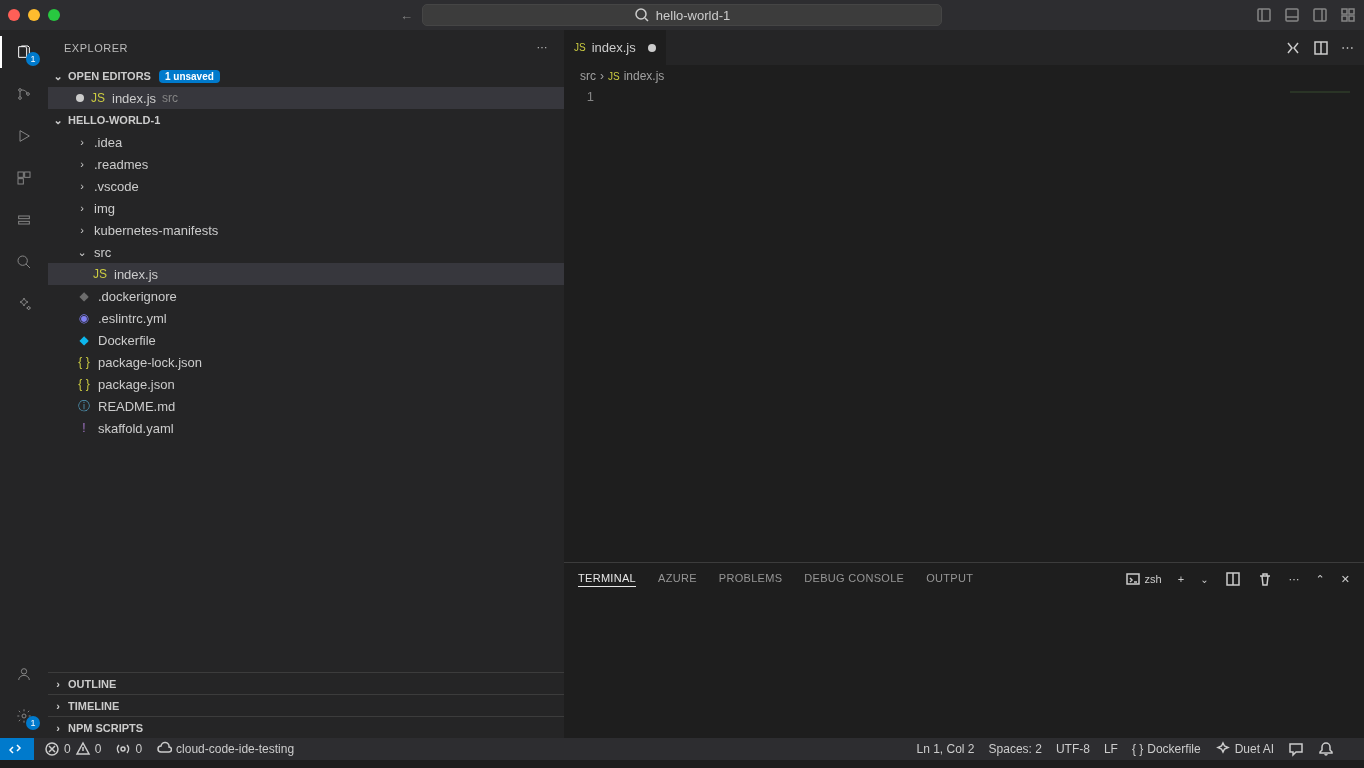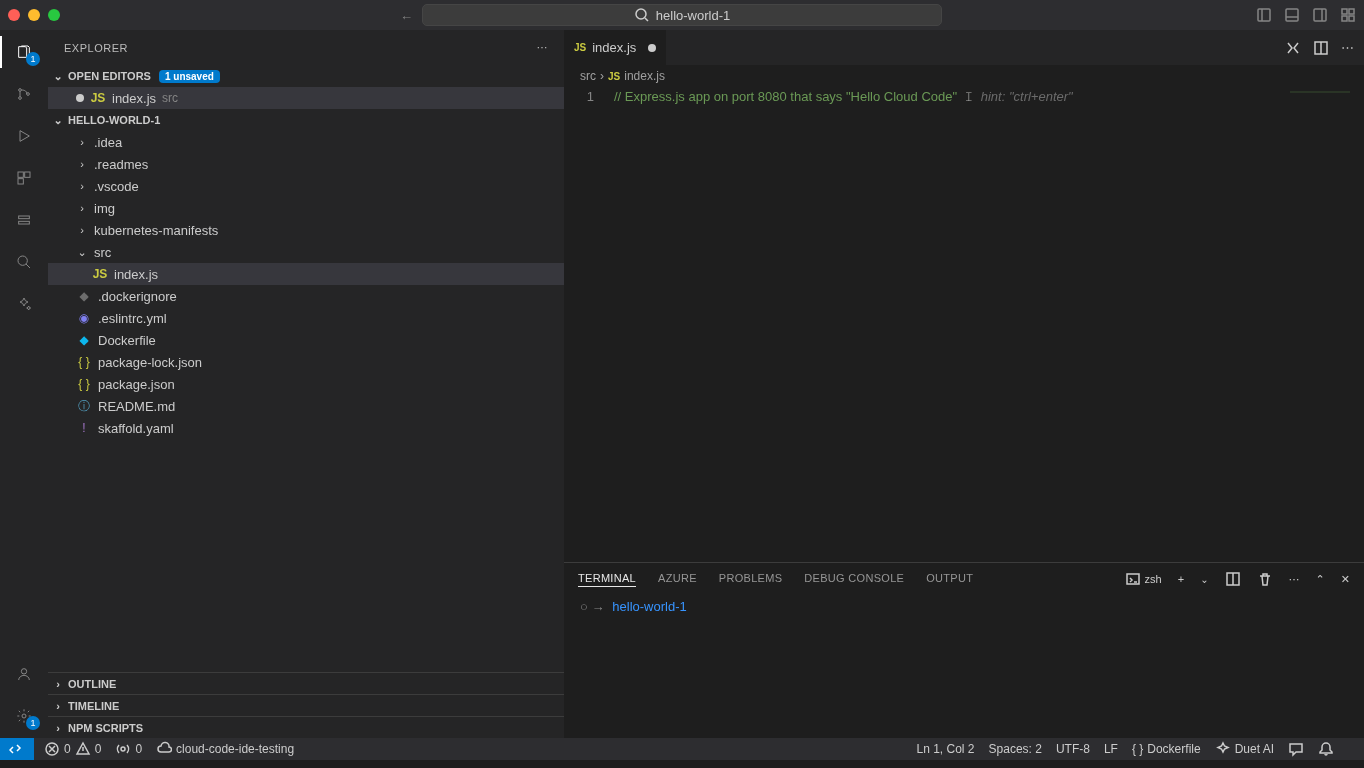--- a/index.html
+++ b/index.html
@@ -28,21 +28,21 @@
 .sidebar-header { height: 35px; display: flex; align-items: center; justify-content: space-between; padding: 0 16px; color: #bbbbbb; font-size: 11px; letter-spacing: 0.5px; }
 .section-header { height: 22px; display: flex; align-items: center; padding: 0 4px; font-size: 11px; font-weight: 600; gap: 4px; cursor: pointer; }
 .unsaved-badge { background: #007acc; color: #fff; border-radius: 4px; font-size: 10px; padding: 1px 6px; margin-left: 4px; }
 .tree { display: flex; flex-direction: column; }
 .tree-item { height: 22px; display: flex; align-items: center; gap: 6px; cursor: pointer; padding-left: 16px; font-size: 13px; color: #cccccc; }
 .tree-item.selected { background: #37373d; }
 .tree-item .icon { width: 16px; height: 16px; display: inline-flex; align-items: center; justify-content: center; font-size: 12px; }
 .chevron { width: 12px; color: #cccccc; font-size: 11px; display: inline-block; text-align: center; }
 .indent-1 { padding-left: 28px; }
 .indent-2 { padding-left: 44px; }
-.js-icon { color: #cbcb41; font-weight: bold; font-size: 10px; }
+.js-icon { color: #cbcb41; font-weight: normal; font-size: 10px; }
 .json-icon { color: #cbcb41; }
 .docker-icon { color: #0db7ed; }
 .eslint-icon { color: #8080f2; }
 .md-icon { color: #519aba; }
 .yaml-icon { color: #a074c4; }
 .gray-icon { color: #6d6d6d; }
 .dot-unsaved { width: 8px; height: 8px; border-radius: 50%; background: #cccccc; }
 .subdued { color: #858585; font-size: 12px; }
 .sidebar-bottom { margin-top: auto; }
 .collapsed-section { height: 22px; border-top: 1px solid #3c3c3c; display: flex; align-items: center; padding: 0 4px; font-size: 11px; font-weight: 600; gap: 4px; cursor: pointer; }
@@ -301,21 +301,20 @@
     <div class="breadcrumb">
       <span>src</span>
       <span>›</span>
       <span class="icon js-icon">JS</span>
       <span>index.js</span>
     </div>
     <div class="editor-content">
       <div class="gutter">
         <div>1</div>
       </div>
-      <div class="code-line"><span class="comment">//</span><span class="comment"> Express.js app on port 8080 that says "Hello Cloud Code"</span><span class="text-cursor">  𝙸</span><span class="hint">  hint: "ctrl+enter"</span></div>
       <div class="minimap">
           <div class="minimap-line"></div>
         </div>
     </div>
 
     <div class="panel">
       <div class="panel-tabs">
         <span class="panel-tab active">TERMINAL</span>
         <span class="panel-tab">AZURE</span>
         <span class="panel-tab">PROBLEMS</span>
@@ -336,25 +335,20 @@
               <path d="M8 2v12"></path>
             </svg>
           <svg class="icon-svg" viewBox="0 0 16 16">
               <path d="M3 5h10M6 5V3h4v2M5 5l1 9h4l1-9"></path>
             </svg>
           <span>⋯</span>
           <span>⌃</span>
           <span>✕</span>
         </div>
       </div>
-      <div class="terminal-body">
-        <span class="term-prompt">○ →</span>
-        <span> </span>
-        <span class="term-path">hello-world-1</span>
-      </div>
     </div>
   </div>
 </div>
 
 <div class="statusbar">
   <div class="status-remote">
     <svg class="icon-svg" viewBox="0 0 16 16" style="stroke:#fff">
         <path d="M4 6l-3 3 3 3M8 4l3 3-3 3"></path>
       </svg>
   </div>

